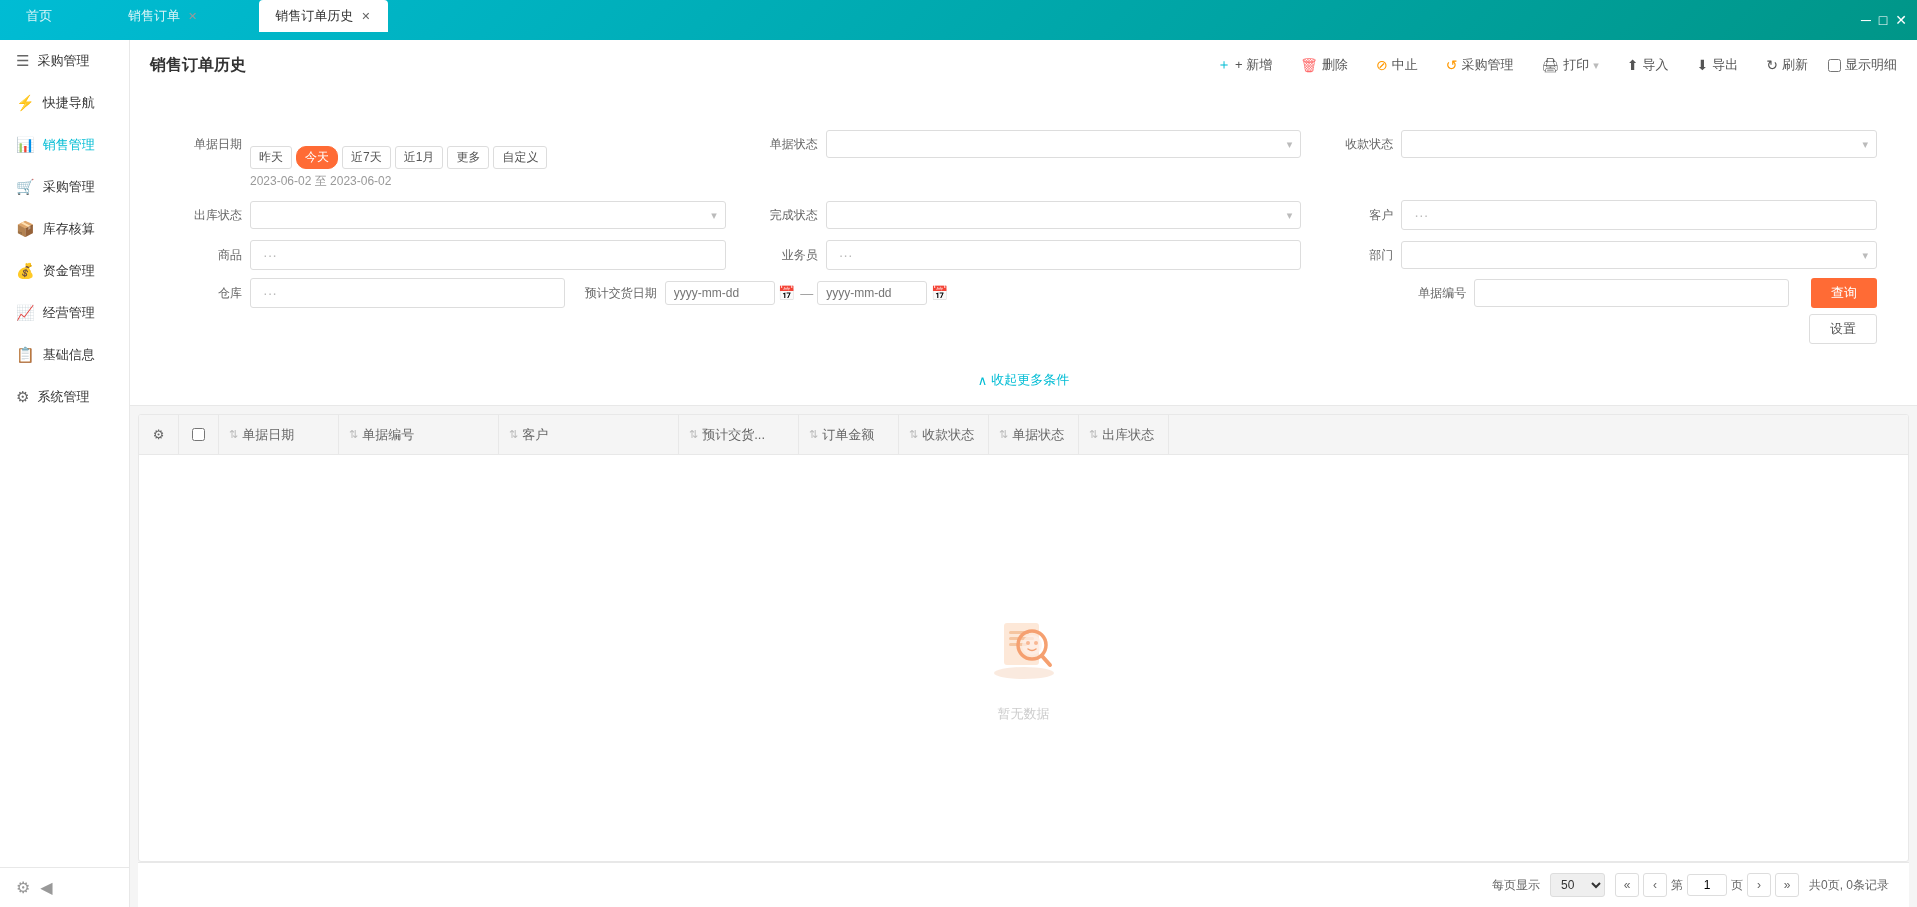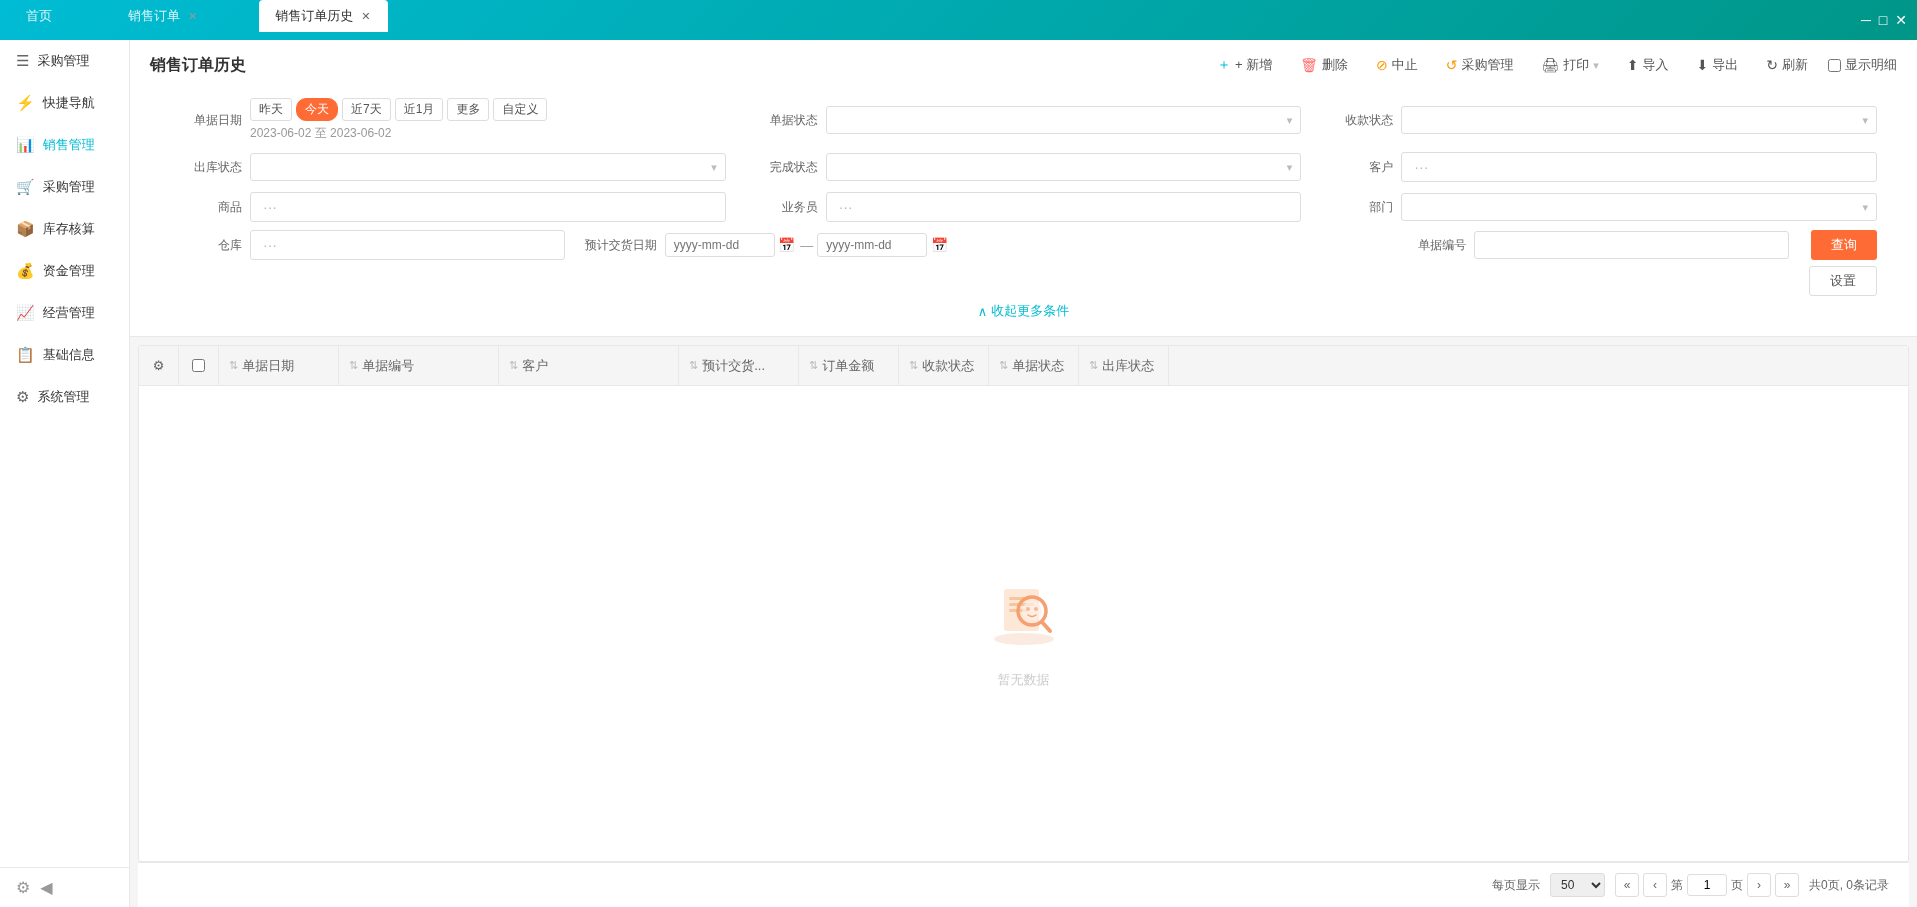--- a/index.html
+++ b/index.html
@@ -491,21 +491,21 @@
           </div>
         </div>
       </div>
 
       <div class="filter-area">
 
         <div style="display:grid; grid-template-columns: 1fr 1fr 1fr; gap:10px 20px; margin-bottom:10px;">
 
           <div class="filter-item">
             <div class="filter-item-label">单据日期</div>
-            <div style="flex:1; display:flex; flex-direction:column; gap:4px;">
+            <div style="flex:1; display:flex; flex-direction:column; gap:4px;margin-top:48px;">
               <div class="date-quick-btns">
                 <span class="date-btn">昨天</span>
                 <span class="date-btn active">今天</span>
                 <span class="date-btn">近7天</span>
                 <span class="date-btn">近1月</span>
                 <span class="date-btn">更多</span>
                 <span class="date-btn">自定义</span>
               </div>
               <div class="date-range-text">2023-06-02 至 2023-06-02</div>
             </div>
@@ -574,21 +574,21 @@
 
           <div class="filter-item">
             <div class="filter-item-label">部门</div>
             <div class="filter-item-control select-control">
               <span></span>
               <span class="arrow">▾</span>
             </div>
           </div>
         </div>
 
-        <div style="display:flex; align-items:flex-start; gap:20px; margin-bottom:2px;">
+        <div style="display:flex; align-items:flex-start; gap:20px; margin-bottom:23px;">
           <div style="flex:1; display:grid; grid-template-columns: 1fr 2fr 1fr; gap:10px 20px;">
 
             <div class="filter-item">
               <div class="filter-item-label">仓库</div>
               <div class="filter-item-control">
                 <span class="dots-btn">···</span>
               </div>
             </div>
 
             <div class="filter-item">

